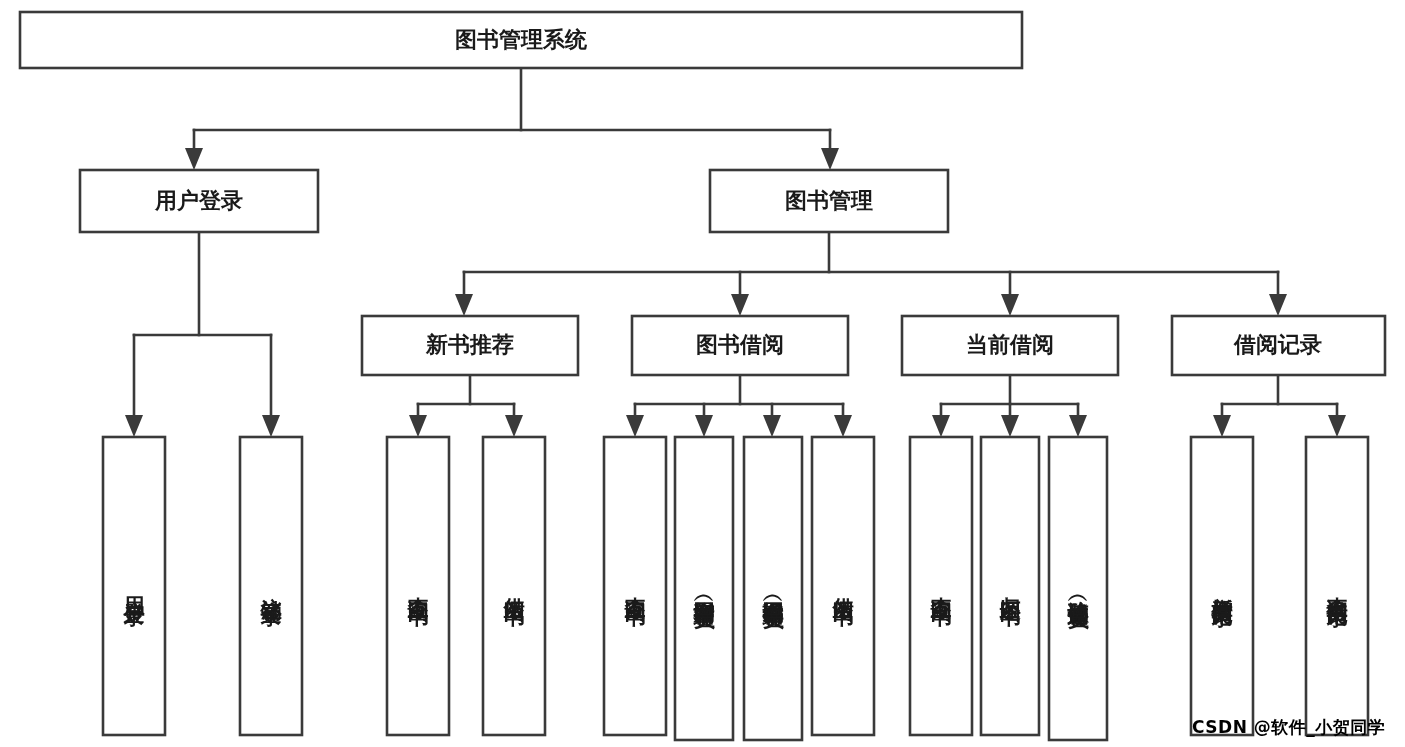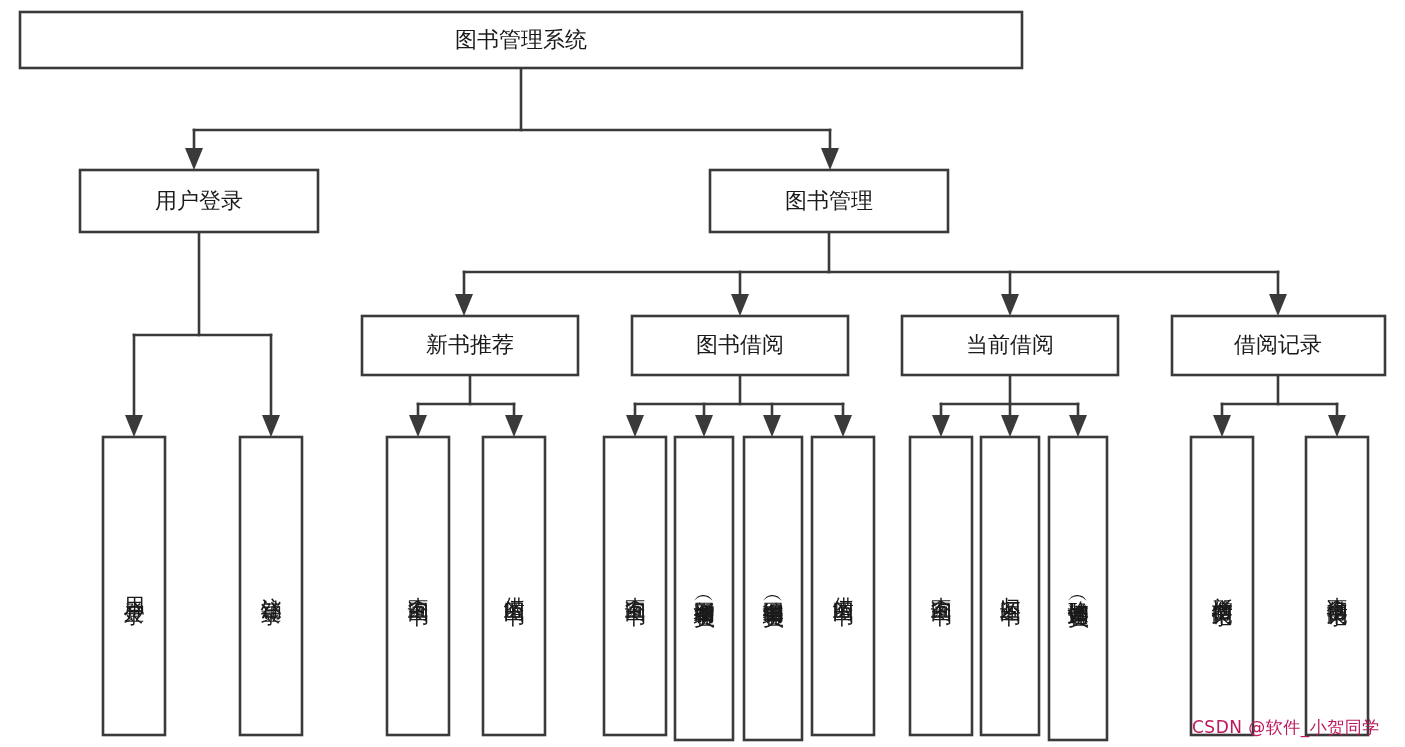--- a/index.html
+++ b/index.html
@@ -11,20 +11,21 @@
     width: 1405px;
     height: 747px;
     font-family: "DejaVu Sans", "Liberation Sans", sans-serif;
     overflow: hidden;
   }
   #diagram-root {
     position: relative;
     width: 1349px;
     height: 747px;
     background: #ffffff;
+    font-weight: bold;
   }
   svg#diagram-svg {
     position: absolute;
     top: 0;
     left: 0;
     width: 1405px;
     height: 747px;
     display: block;
   }
   .node-box {
@@ -61,21 +62,21 @@
     display: flex;
     align-items: center;
     justify-content: center;
     white-space: nowrap;
     pointer-events: none;
   }
   .watermark {
     position: absolute;
     font-family: "DejaVu Sans", "Liberation Sans", sans-serif;
     font-size: 17px;
-    color: #be185d;
+    color: #000000;
     white-space: nowrap;
     letter-spacing: 0.5px;
   }
 </style>
 </head>
 <body>
 
 <div id="diagram-root">
 
   <svg id="diagram-svg" viewBox="0 0 1405 747">

